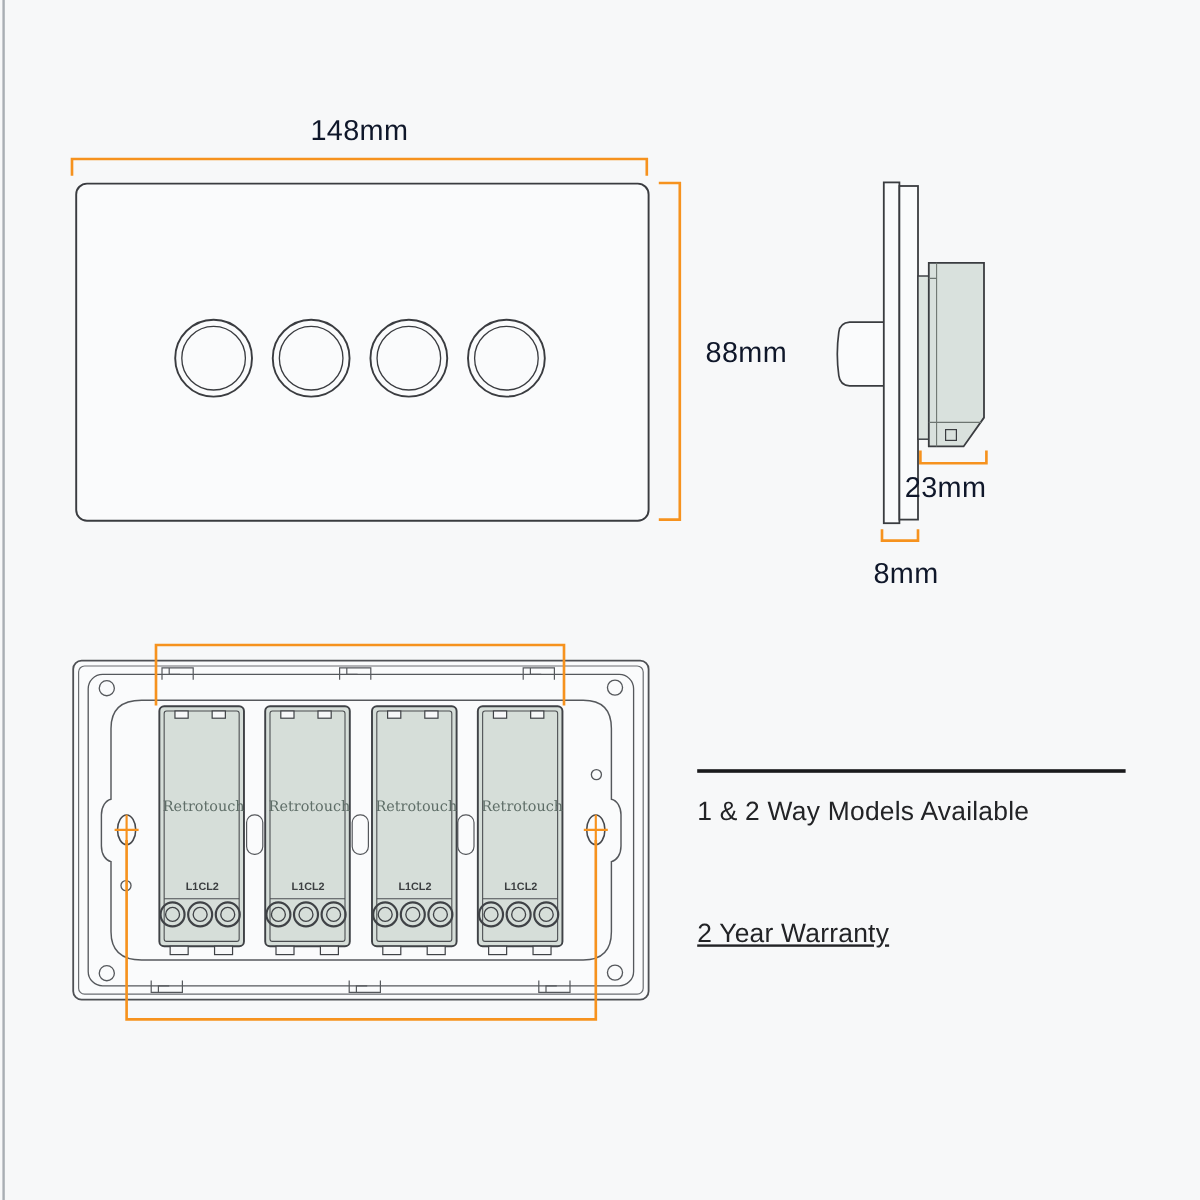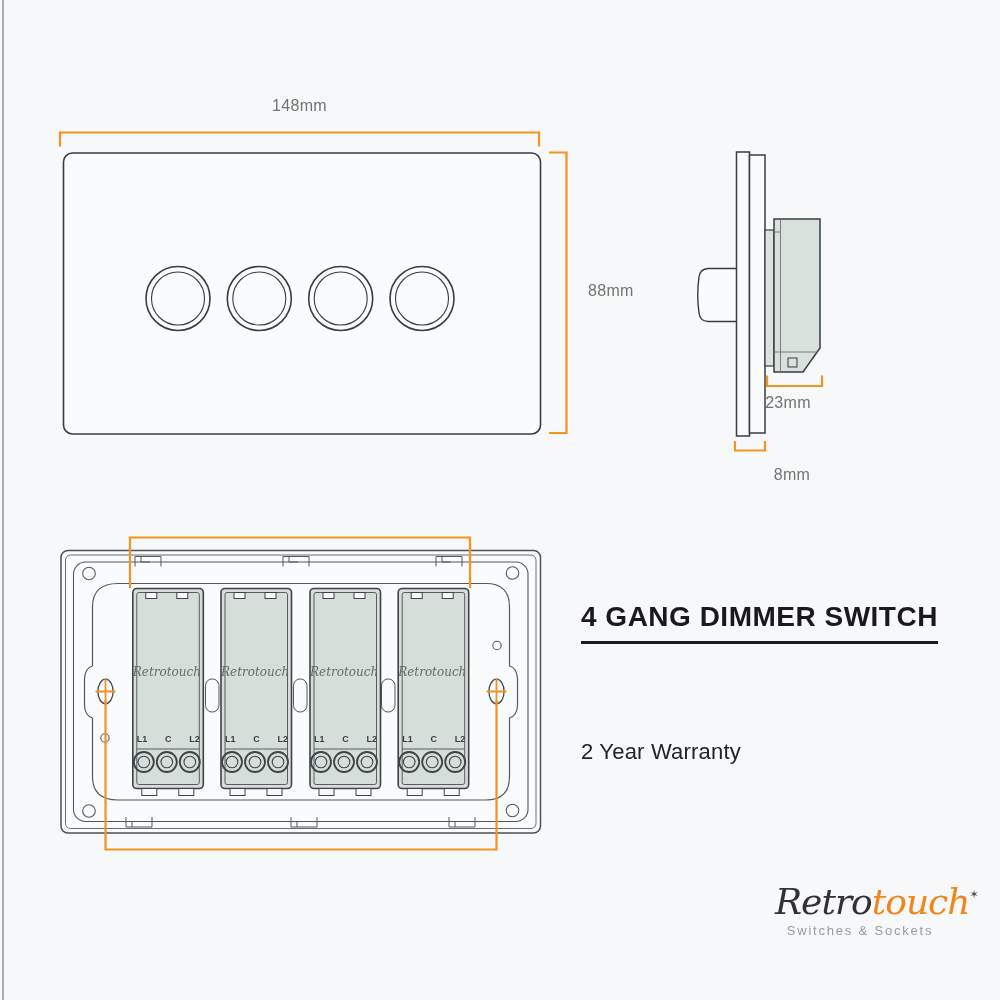--- a/index.html
+++ b/index.html
@@ -8,52 +8,52 @@
     position:relative;width:1000px;height:1000px;margin:0 auto;
     background:#f7f8f9;overflow:hidden;
   }
   .page-edge{
     position:absolute;left:2px;top:0;width:2px;height:1000px;
     background:#a9aeb4;
   }
   svg.art{position:absolute;left:0;top:0;width:1000px;height:1000px;display:block;}
 
   .dim-label{
-    position:absolute;font-size:16px;color:#737373;line-height:1.1;
+    position:absolute;font-size:24px;color:#0f172a;line-height:1.1;
     text-align:center;letter-spacing:0.3px;
   }
   .dim-label.left-align{text-align:center;}
 
   .module-brand{
-    position:absolute;top:666px;width:71px;text-align:left;
-    font-family:"DejaVu Serif",serif;font-style:italic;
+    position:absolute;top:666px;width:71px;text-align:right;
+    font-family:"DejaVu Serif",serif;
     font-size:12px;color:#5f6e68;line-height:1;
   }
   .terminal-row{
     position:absolute;top:735px;width:63px;display:flex;
-    justify-content:space-between;padding:0 0;box-sizing:border-box;
+    justify-content:space-between;padding:0 18px;box-sizing:border-box;
     font-size:9px;font-weight:bold;color:#3b3e40;line-height:1;
   }
 
   .info-title{
     position:absolute;left:581px;top:603px;width:380px;
     font-size:28px;font-weight:bold;letter-spacing:0.5px;
     color:#1a1a1c;line-height:1;
   }
   .info-rule{
     position:absolute;left:581px;top:641px;width:357px;height:2.5px;
     background:#1a1a1c;
   }
   .feature{
     position:absolute;left:581px;width:400px;
     font-size:22px;color:#222326;line-height:1.2;letter-spacing:0.2px;
   }
   .feature.f1{top:663px;}
   .feature.f2{top:720px;}
-  .feature.f3{top:739px;}
+  .feature.f3{top:765px;text-decoration:underline;}
 
   .logo{
     position:absolute;left:775px;top:884px;width:170px;text-align:center;
     font-family:"DejaVu Serif",serif;font-style:italic;line-height:1;
   }
   .logo .script{font-size:36px;letter-spacing:-1px;}
   .logo .brand-primary{color:#323234;}
   .logo .brand-secondary{color:#F0861C;}
   .logo .mark{font-size:11px;color:#4c4c4c;vertical-align:16px;font-style:normal;}
   .logo .tagline{
@@ -210,21 +210,21 @@
       <path d="M130,588 V537.5 H470 V588" fill="none" stroke="#F6921E" stroke-width="2.2"></path>
       <path d="M105.5,700 V849.5 H496.5 V700" fill="none" stroke="#F6921E" stroke-width="2.2"></path>
       <path d="M95.5,691.5 H115.5 M105.5,679 V704" fill="none" stroke="#F6921E" stroke-width="1.8"></path>
       <path d="M486.5,691.5 H506.5 M496.5,679 V704" fill="none" stroke="#F6921E" stroke-width="1.8"></path>
     </g>
   </svg>
 
   <div class="dim-label" style="left:60px;top:97px;width:479px;">148mm</div>
   <div class="dim-label left-align" style="left:588px;top:282px;">88mm</div>
   <div class="dim-label" style="left:752px;top:394px;width:72px;">23mm</div>
-  <div class="dim-label" style="left:756px;top:466px;width:72px;">8mm</div>
+  <div class="dim-label" style="left:719px;top:466px;width:72px;">8mm</div>
 
   <div class="module-brand" style="left:132.8px;">Retrotouch</div>
   <div class="module-brand" style="left:221px;">Retrotouch</div>
   <div class="module-brand" style="left:310px;">Retrotouch</div>
   <div class="module-brand" style="left:398.2px;">Retrotouch</div>
 
   <div class="terminal-row" style="left:136.8px;">
     <span>L1</span>
     <span>C</span>
     <span>L2</span>
@@ -238,23 +238,17 @@
     <span>L1</span>
     <span>C</span>
     <span>L2</span>
   </div>
   <div class="terminal-row" style="left:402.2px;">
     <span>L1</span>
     <span>C</span>
     <span>L2</span>
   </div>
 
-  <div class="info-title">4 GANG DIMMER SWITCH</div>
   <div class="info-rule"></div>
+  <div class="feature f1">1 &amp; 2 Way Models Available</div>
   <div class="feature f3">2 Year Warranty</div>
 
-  <div class="logo">
-    <div class="script">
-      <span class="brand-primary">Retro</span><span class="brand-secondary">touch</span><span class="mark">✶</span>
-    </div>
-    <div class="tagline">Switches &amp; Sockets</div>
-  </div>
 </div>
 
 </body></html>

